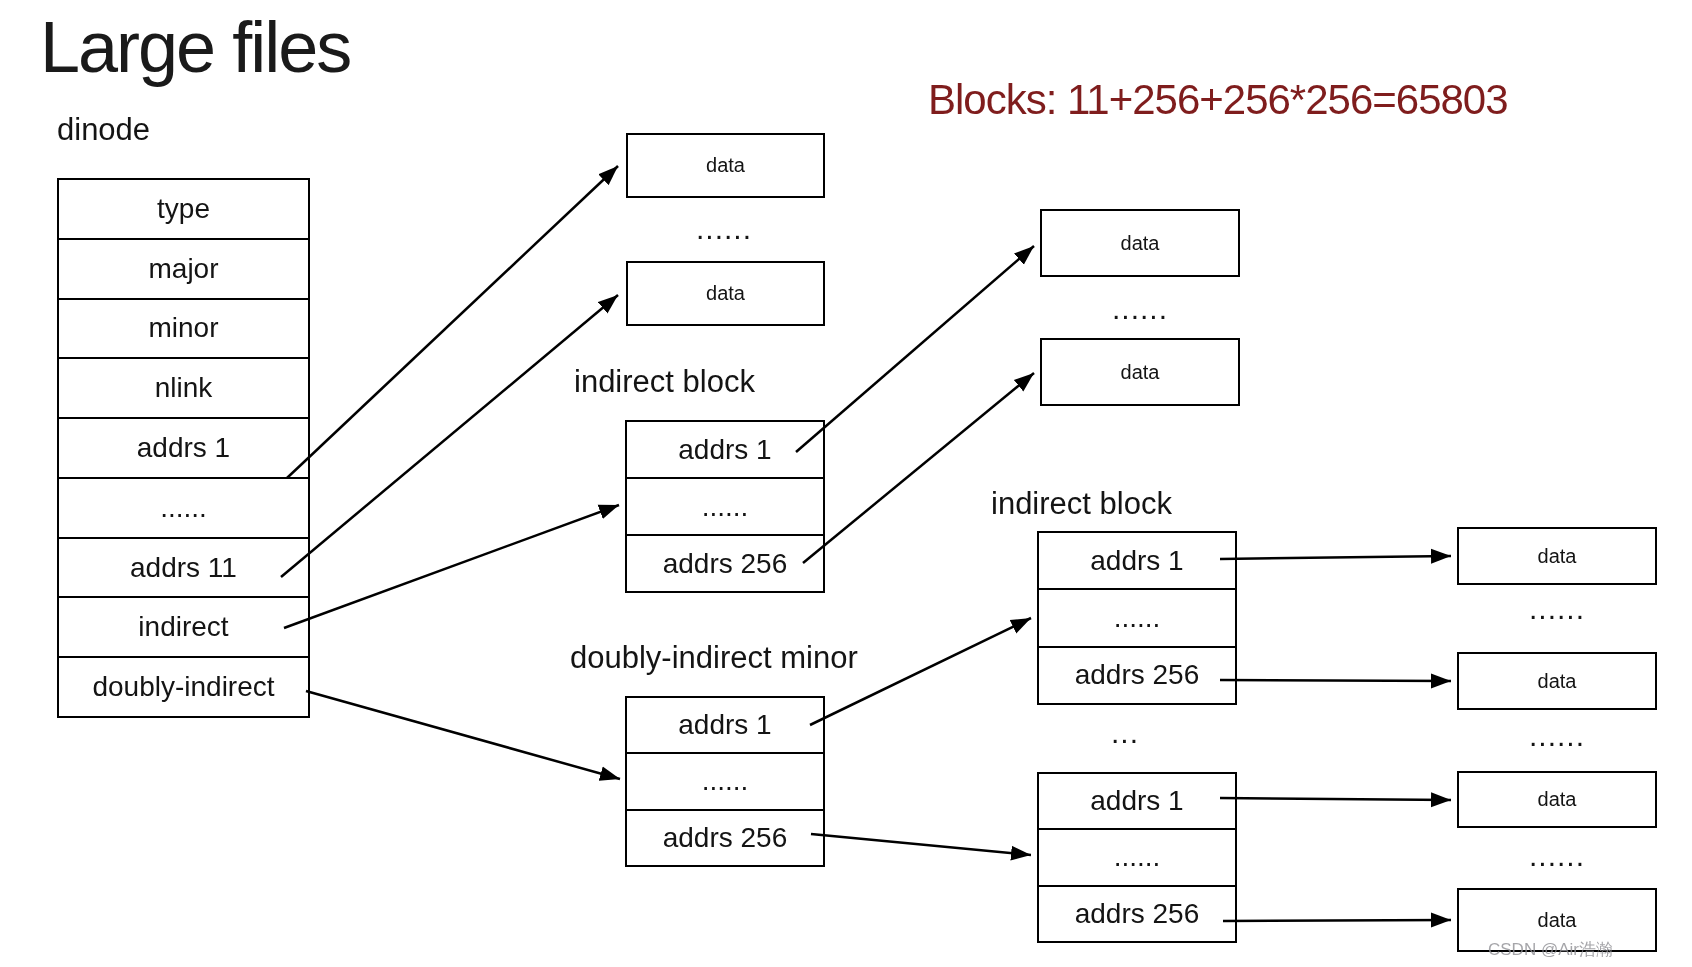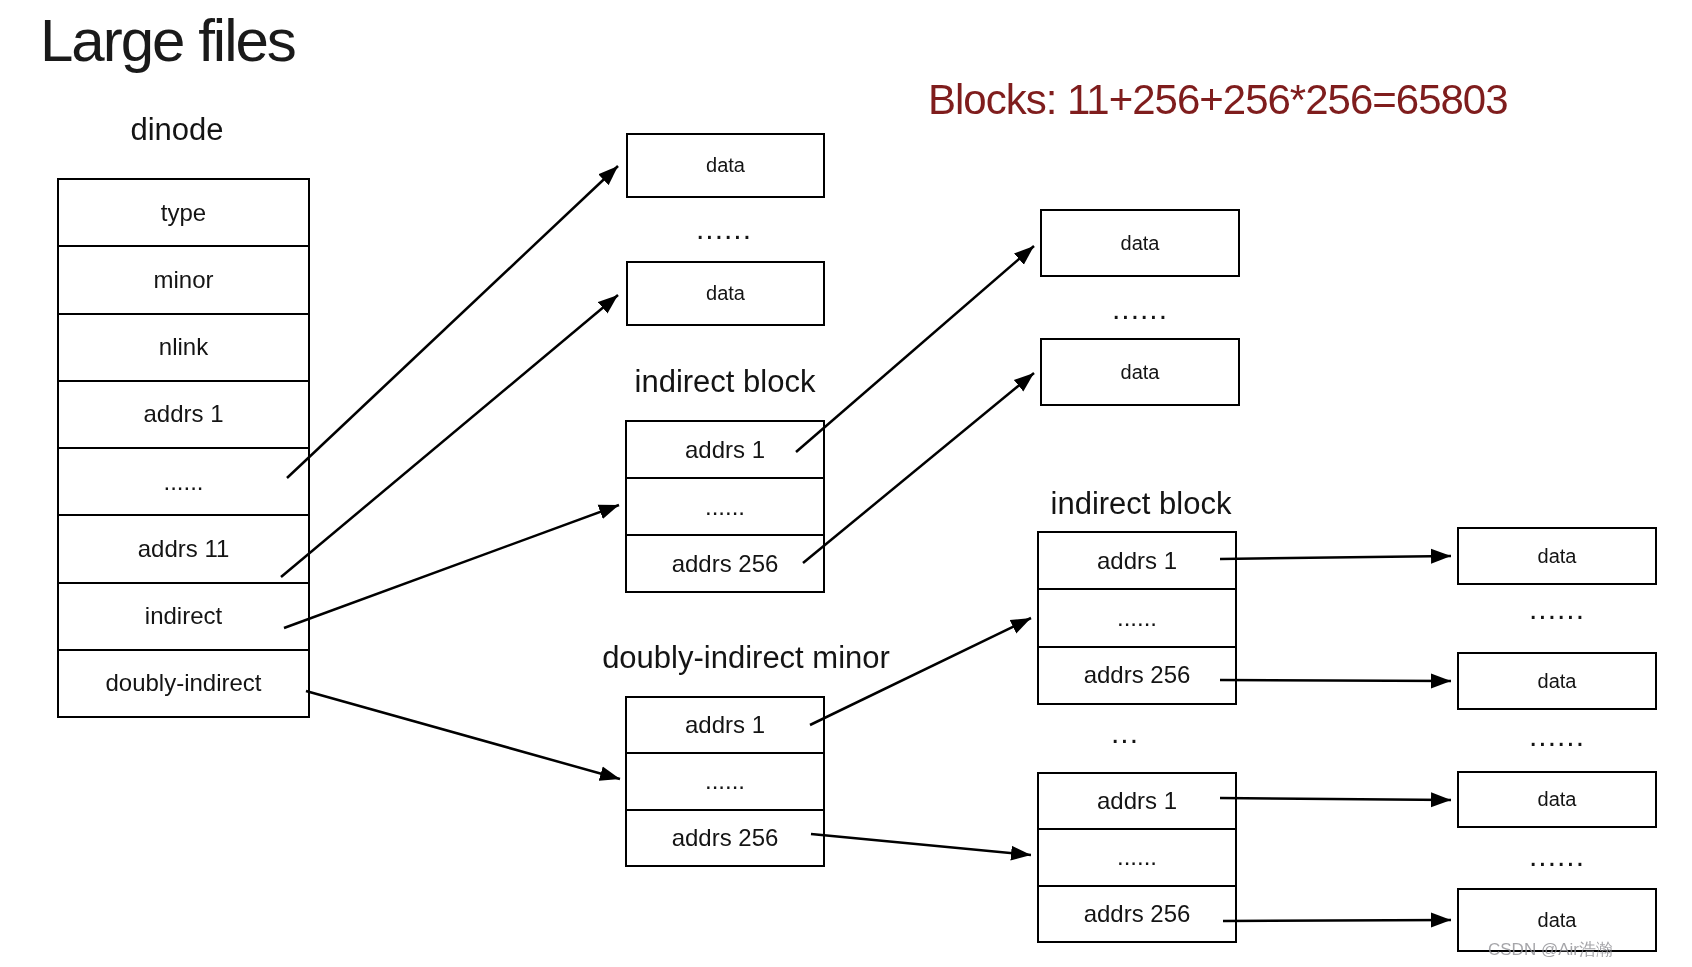--- a/index.html
+++ b/index.html
@@ -1,41 +1,42 @@
 <!DOCTYPE html>
 <html><head>
 <meta charset="utf-8">
 <style>
   html,body{margin:0;padding:0;background:#ffffff;}
   #canvas{
     position:relative;width:1692px;height:967px;background:#ffffff;overflow:hidden;
     font-family:"Liberation Sans","DejaVu Sans",sans-serif;color:#141414;font-weight:300;
   }
-  .title{position:absolute;left:40px;top:6px;font-size:60px;letter-spacing:-2px;font-weight:300;color:#1a1a1a;white-space:nowrap;}
+  .title{position:absolute;left:40px;top:6px;font-size:72px;letter-spacing:-2px;font-weight:300;color:#1a1a1a;white-space:nowrap;}
   .formula{position:absolute;left:928px;top:76px;font-size:42px;letter-spacing:-1px;font-weight:300;color:#7f1d1d;white-space:nowrap;}
-  .lbl{position:absolute;font-size:31px;text-align:center;white-space:nowrap;}
+  .lbl{position:absolute;font-size:31px;text-align:left;white-space:nowrap;}
   .box{position:absolute;border:2.5px solid #000;box-sizing:border-box;display:flex;align-items:center;justify-content:center;font-size:20px;}
   .vtable{position:absolute;border:2.5px solid #000;box-sizing:border-box;display:flex;flex-direction:column;}
-  .vtable .cell{flex:1;display:flex;align-items:center;justify-content:center;font-size:24px;border-top:2.5px solid #000;white-space:nowrap;}
+  .vtable .cell{flex:1;display:flex;align-items:center;justify-content:center;font-size:28px;border-top:2.5px solid #000;white-space:nowrap;}
   .vtable .cell:first-child{border-top:none;}
   .ell{position:absolute;font-size:30px;text-align:center;letter-spacing:1px;white-space:nowrap;}
   .watermark{position:absolute;left:1488px;top:938px;font-size:17px;color:rgba(142,142,148,0.8);white-space:nowrap;}
   #arrow-layer{position:absolute;left:0;top:0;z-index:10;pointer-events:none;}
 </style>
 </head>
 <body>
 
 <div id="canvas">
 
   <div class="title">Large files</div>
   <div class="formula">Blocks: 11+256+256*256=65803</div>
 
   <div class="lbl" style="left:57px;top:112px;width:240px;">dinode</div>
   <div class="vtable" style="left:57px;top:178px;width:253px;height:540px;">
     <div class="cell">type</div>
+    <div class="cell">major</div>
     <div class="cell">minor</div>
     <div class="cell">nlink</div>
     <div class="cell">addrs 1</div>
     <div class="cell">......</div>
     <div class="cell">addrs 11</div>
     <div class="cell">indirect</div>
     <div class="cell">doubly-indirect</div>
   </div>
 
   <div class="box" style="left:626px;top:133px;width:199px;height:65px;">data</div>

